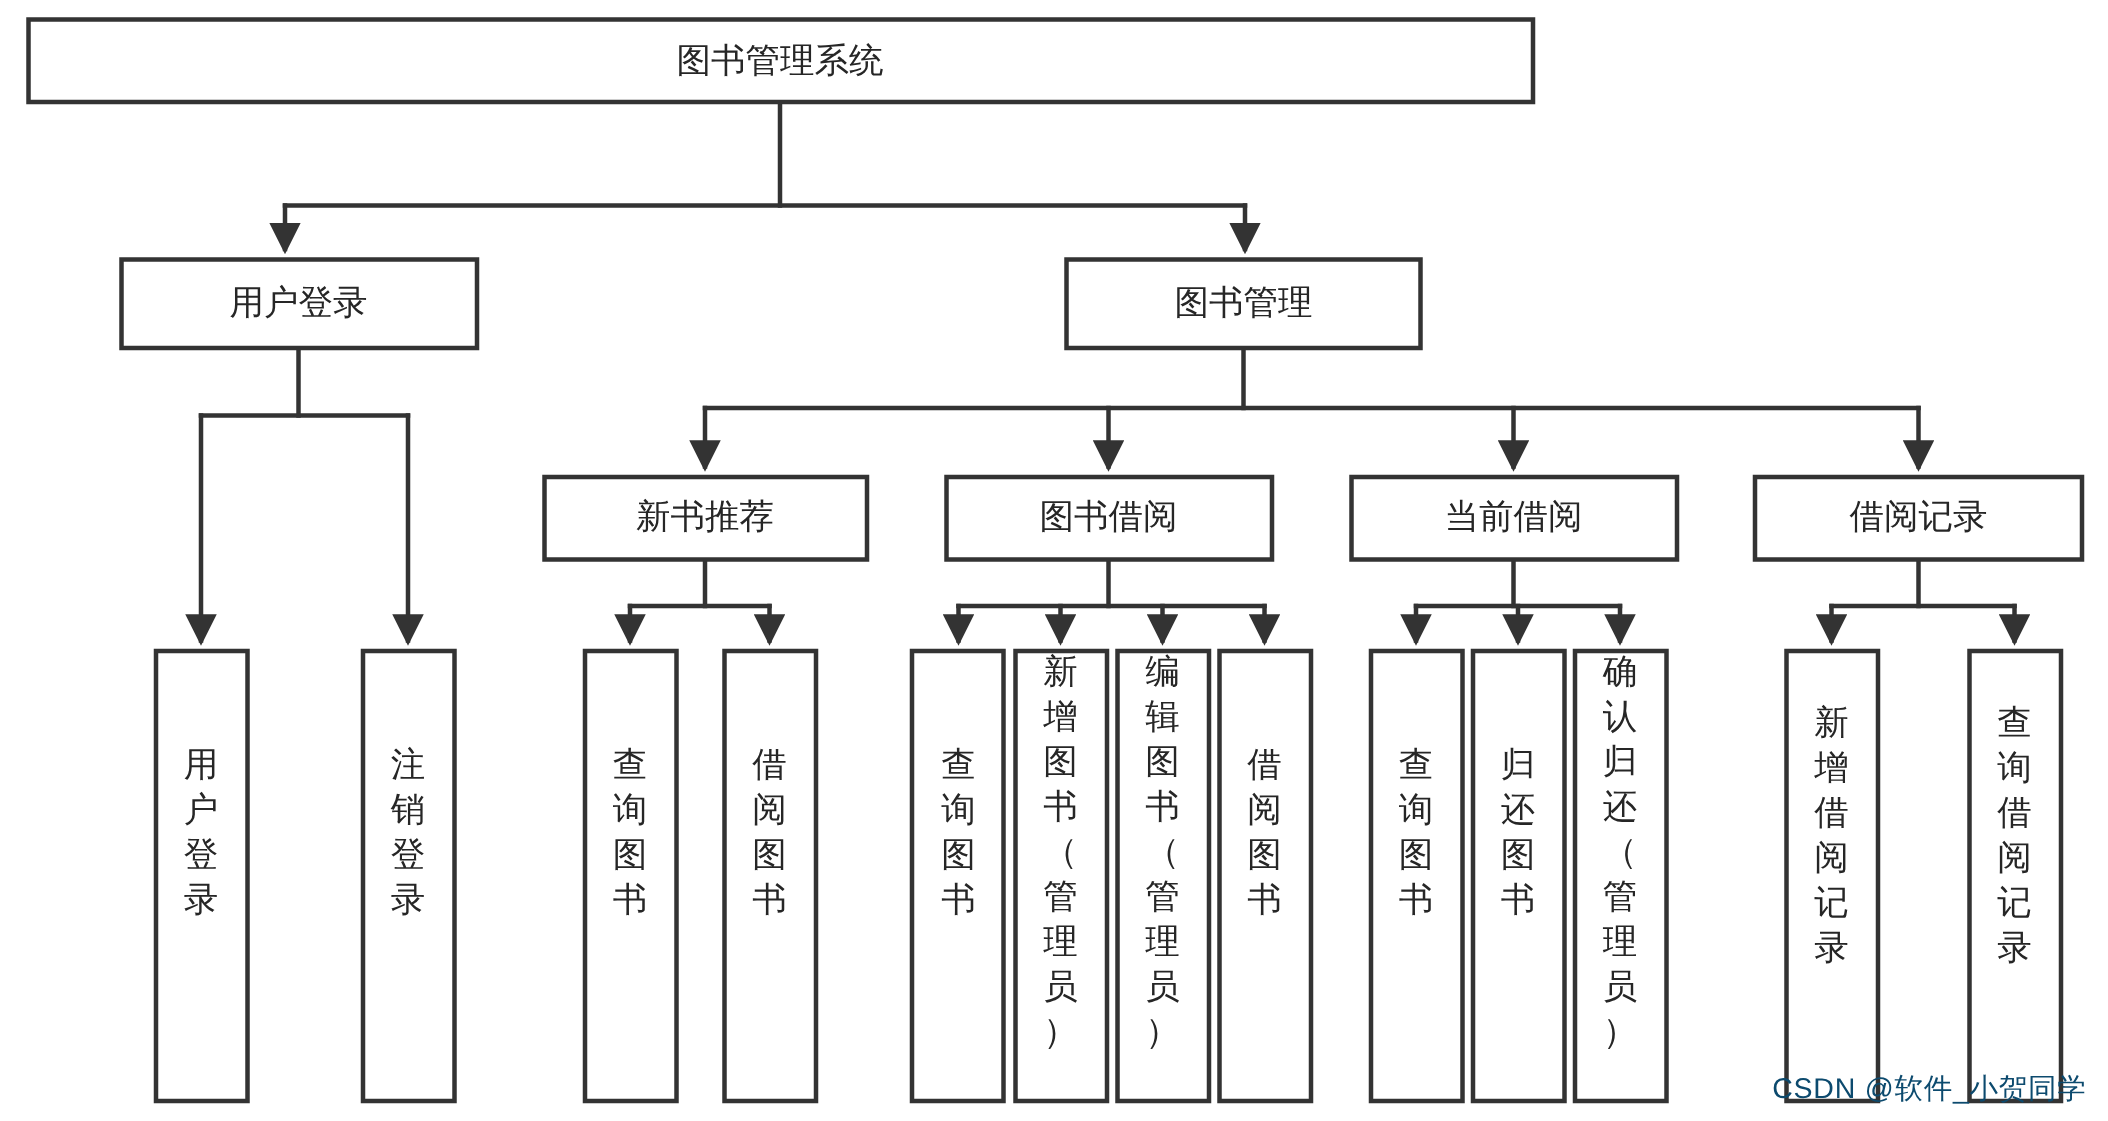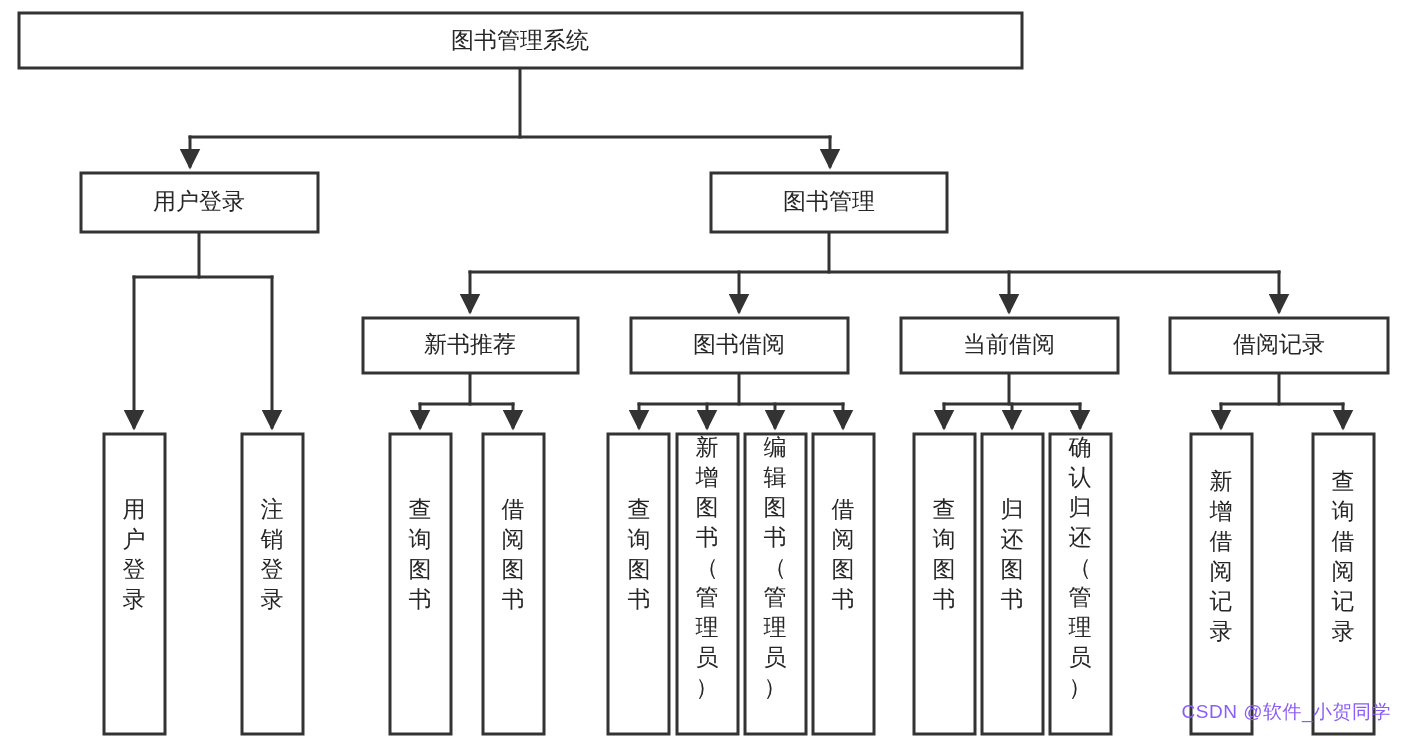--- a/index.html
+++ b/index.html
@@ -45,22 +45,22 @@
   }
   .node-label-v {
     fill: #262626;
     font-family: "Liberation Sans", "DejaVu Sans", sans-serif;
     font-size: 23px;
     text-anchor: middle;
   }
   .watermark {
     position: absolute;
     right: 14px;
-    bottom: 22px;
-    color: #8b5cf6;
+    bottom: 8px;
+    color: #0c4a6e;
     font-size: 19px;
     font-family: "Liberation Sans", "DejaVu Sans", sans-serif;
     letter-spacing: 0.5px;
     white-space: nowrap;
     pointer-events: none;
   }
 </style>
 </head>
 <body>
 

